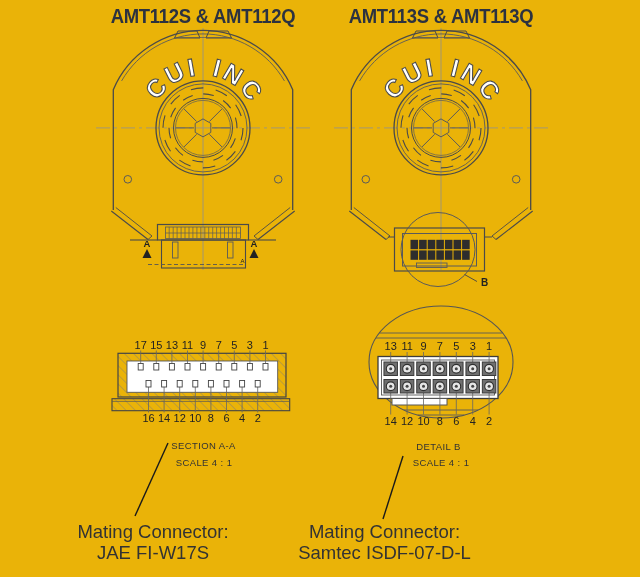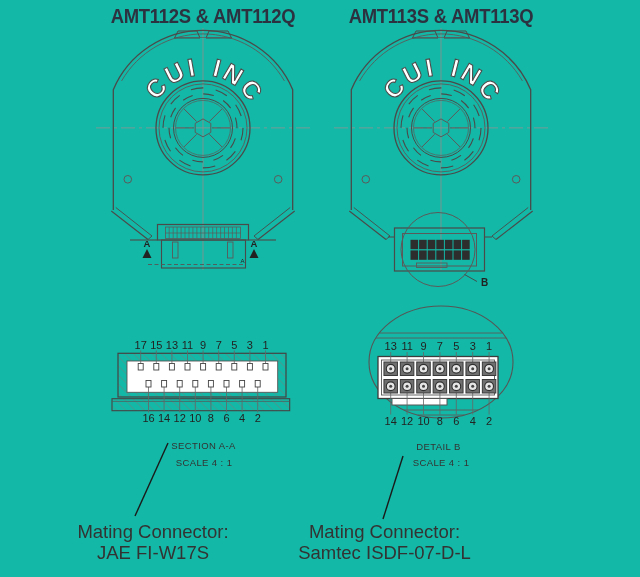--- a/index.html
+++ b/index.html
@@ -1,16 +1,16 @@
 <!DOCTYPE html>
 <html><head>
 <meta charset="utf-8">
 <style>
   html,body{margin:0;padding:0;background:#fff;}
-  #stage{position:relative;width:640px;height:577px;background:#14b8a6;overflow:hidden;
+  #stage{position:relative;width:640px;height:577px;background:#eab308;overflow:hidden;
          font-family:"Liberation Sans",sans-serif;}
   svg{position:absolute;left:0;top:0;}
   .ln   {stroke:#4a4a4a;fill:none;}
   .thin {stroke:#5a5a5a;fill:none;}
   .cl   {stroke:#909090;stroke-width:0.8;fill:none;}
   .title{font:700 21px "Liberation Sans",sans-serif;fill:#2c3240;letter-spacing:-0.3px;}
   .logo {font:700 25px "Liberation Sans",sans-serif;fill:#ffffff;stroke:#4a4a4a;
          stroke-width:1.05px;letter-spacing:2.5px;}
   .pn   {font:11px "Liberation Sans",sans-serif;fill:#222;}
   .lead {stroke:#666;stroke-width:0.8;}

